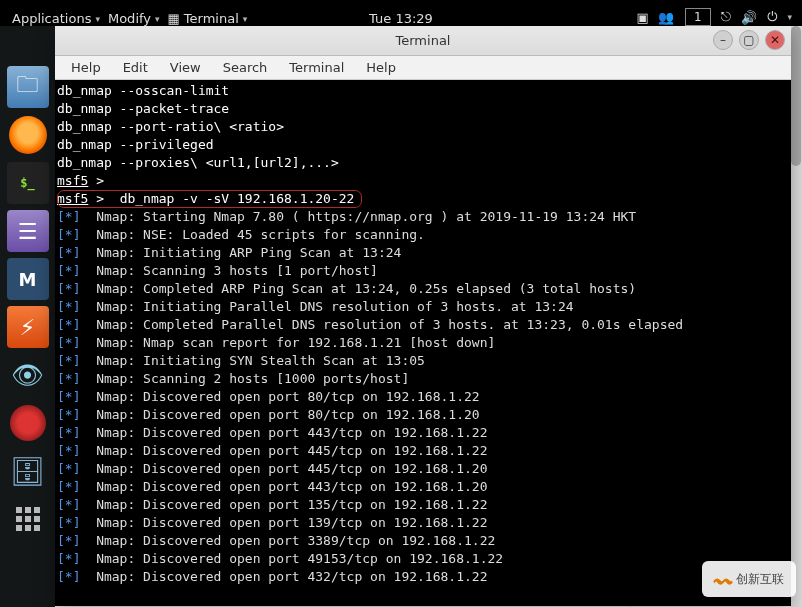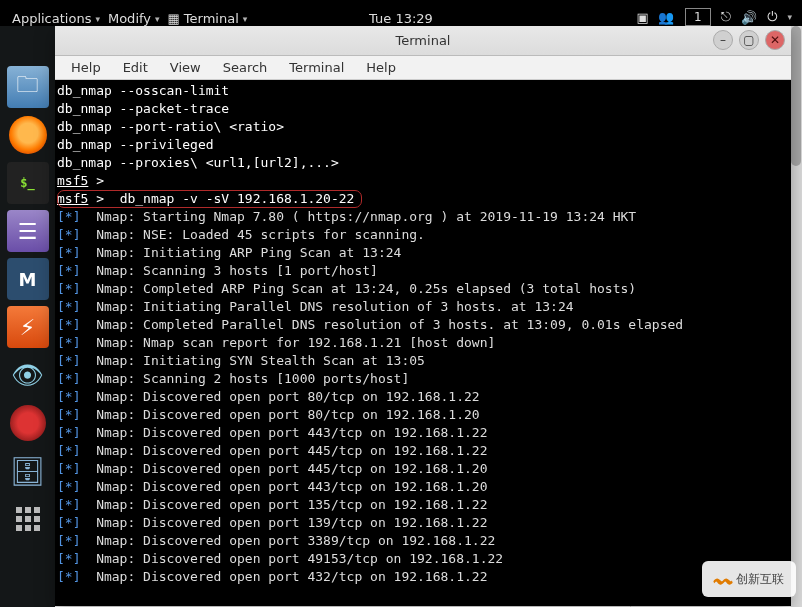--- a/index.html
+++ b/index.html
@@ -231,21 +231,21 @@
 <span class="cmd">db_nmap --privileged</span>
 <span class="cmd">db_nmap --proxies\ &lt;url1,[url2],...&gt;</span>
 <span class="ul white">msf5</span> <span class="white">&gt;</span> 
 <span class="boxed"><span class="ul white">msf5</span> <span class="white">&gt;</span>  <span class="cmd">db_nmap -v -sV 192.168.1.20-22</span> </span>
 <span class="blue">[*]</span>  <span>Nmap: Starting Nmap 7.80 ( https://nmap.org ) at 2019-11-19 13:24 HKT</span>
 <span class="blue">[*]</span>  <span>Nmap: NSE: Loaded 45 scripts for scanning.</span>
 <span class="blue">[*]</span>  <span>Nmap: Initiating ARP Ping Scan at 13:24</span>
 <span class="blue">[*]</span>  <span>Nmap: Scanning 3 hosts [1 port/host]</span>
 <span class="blue">[*]</span>  <span>Nmap: Completed ARP Ping Scan at 13:24, 0.25s elapsed (3 total hosts)</span>
 <span class="blue">[*]</span>  <span>Nmap: Initiating Parallel DNS resolution of 3 hosts. at 13:24</span>
-<span class="blue">[*]</span>  <span>Nmap: Completed Parallel DNS resolution of 3 hosts. at 13:09, 0.01s elapsed</span>
+<span class="blue">[*]</span>  <span>Nmap: Completed Parallel DNS resolution of 3 hosts. at 13:23, 0.01s elapsed</span>
 <span class="blue">[*]</span>  <span>Nmap: Nmap scan report for 192.168.1.21 [host down]</span>
 <span class="blue">[*]</span>  <span>Nmap: Initiating SYN Stealth Scan at 13:05</span>
 <span class="blue">[*]</span>  <span>Nmap: Scanning 2 hosts [1000 ports/host]</span>
 <span class="blue">[*]</span>  <span>Nmap: Discovered open port 80/tcp on 192.168.1.22</span>
 <span class="blue">[*]</span>  <span>Nmap: Discovered open port 80/tcp on 192.168.1.20</span>
 <span class="blue">[*]</span>  <span>Nmap: Discovered open port 443/tcp on 192.168.1.22</span>
 <span class="blue">[*]</span>  <span>Nmap: Discovered open port 445/tcp on 192.168.1.22</span>
 <span class="blue">[*]</span>  <span>Nmap: Discovered open port 445/tcp on 192.168.1.20</span>
 <span class="blue">[*]</span>  <span>Nmap: Discovered open port 443/tcp on 192.168.1.20</span>
 <span class="blue">[*]</span>  <span>Nmap: Discovered open port 135/tcp on 192.168.1.22</span>

